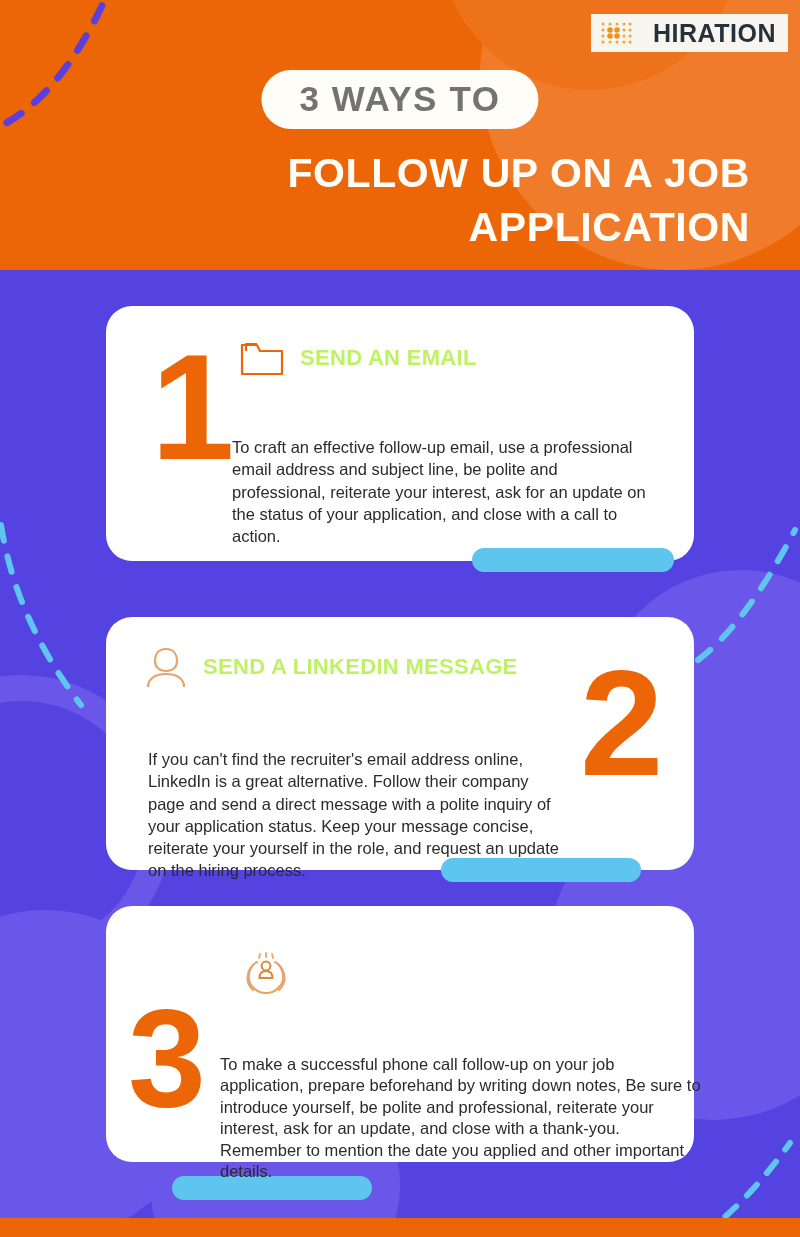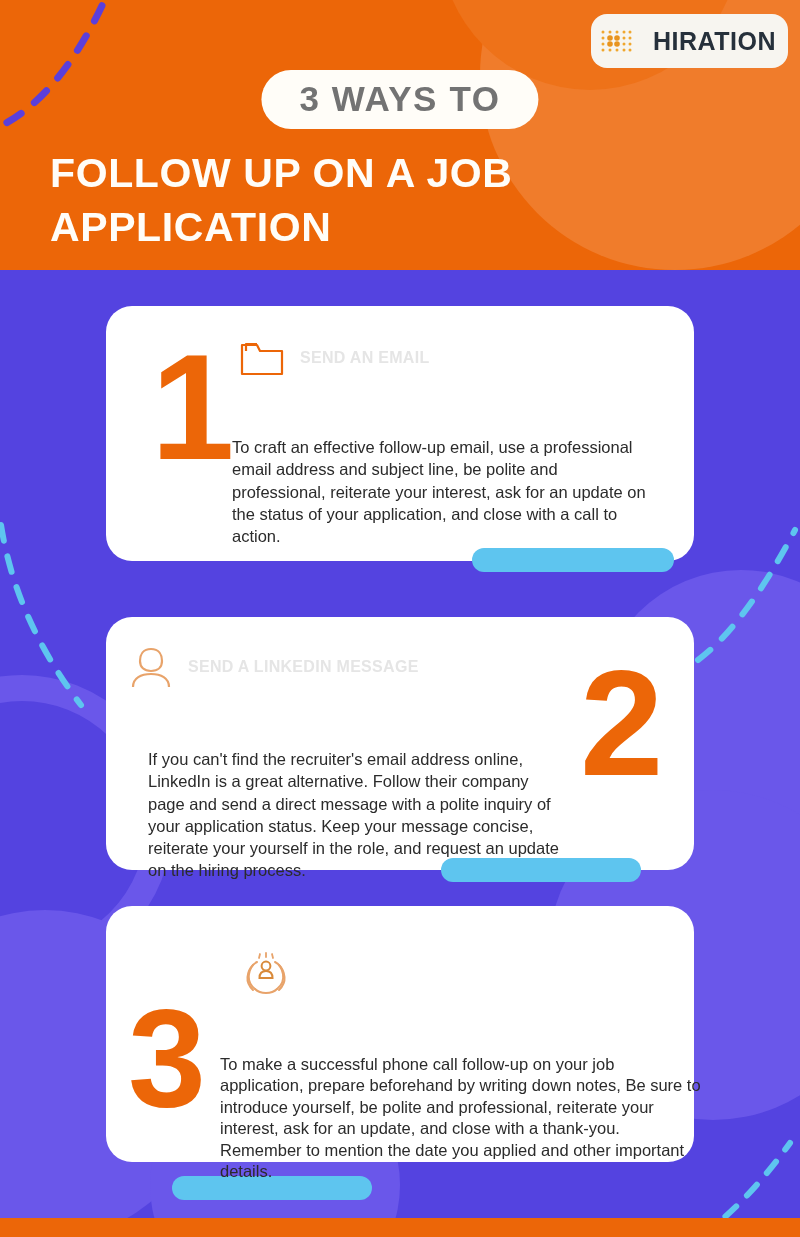--- a/index.html
+++ b/index.html
@@ -43,28 +43,27 @@
   }
   .hdr-dash {
     position: absolute;
     left: -58px; top: -110px;
     width: 260px; height: 260px;
   }
 
   .logo {
     position: absolute;
     right: 12px; top: 14px;
-    height: 54px;
+    height: 38px;
     background: #f7f5f0;
     display: flex;
     align-items: center;
     padding: 0 12px 0 8px;
     box-sizing: border-box;
     gap: 20px;
-    border-radius: 16px;
   }
   .logo-dots { display: block; }
   .logo-text {
     font-size: 25px;
     font-weight: 700;
     letter-spacing: 0.5px;
     color: #26303b;
     line-height: 1;
     font-family: "Liberation Sans", sans-serif;
   }
@@ -84,21 +83,21 @@
     letter-spacing: 1.6px;
     color: #737373;
     line-height: 1;
     white-space: nowrap;
   }
 
   .hdr-title {
     position: absolute;
     left: 50px; right: 50px;
     top: 146px;
-    text-align: left;
+    text-align: right;
     font-size: 41px;
     font-weight: 700;
     letter-spacing: 0.6px;
     line-height: 1.32;
     color: #fffdf8;
   }
 
   
   .bg {
     position: absolute;
@@ -169,28 +168,28 @@
   .num-2 { left: 580px; top: 648px; font-size: 150px; }
   .num-3 { left: 128px; top: 988px; font-size: 140px; }
 
   .card-head {
     position: absolute;
     display: flex;
     align-items: center;
     gap: 16px;
   }
   .head-1 { left: 240px; top: 339px; }
-  .head-2 { left: 130px; top: 645px; }
+  .head-2 { left: 145px; top: 645px; }
   .head-3 { left: 243px; top: 952px; }
 
   .card-title {
-    font-size: 16px;
+    font-size: 22px;
     font-weight: 700;
     letter-spacing: 0.3px;
-    color: #e5e5e5;
+    color: #bef264;
     line-height: 1;
     white-space: nowrap;
   }
 
   .card-body {
     position: absolute;
     font-size: 16.5px;
     line-height: 1.35;
     color: #2b2b2b;
     margin-top: 36px;

